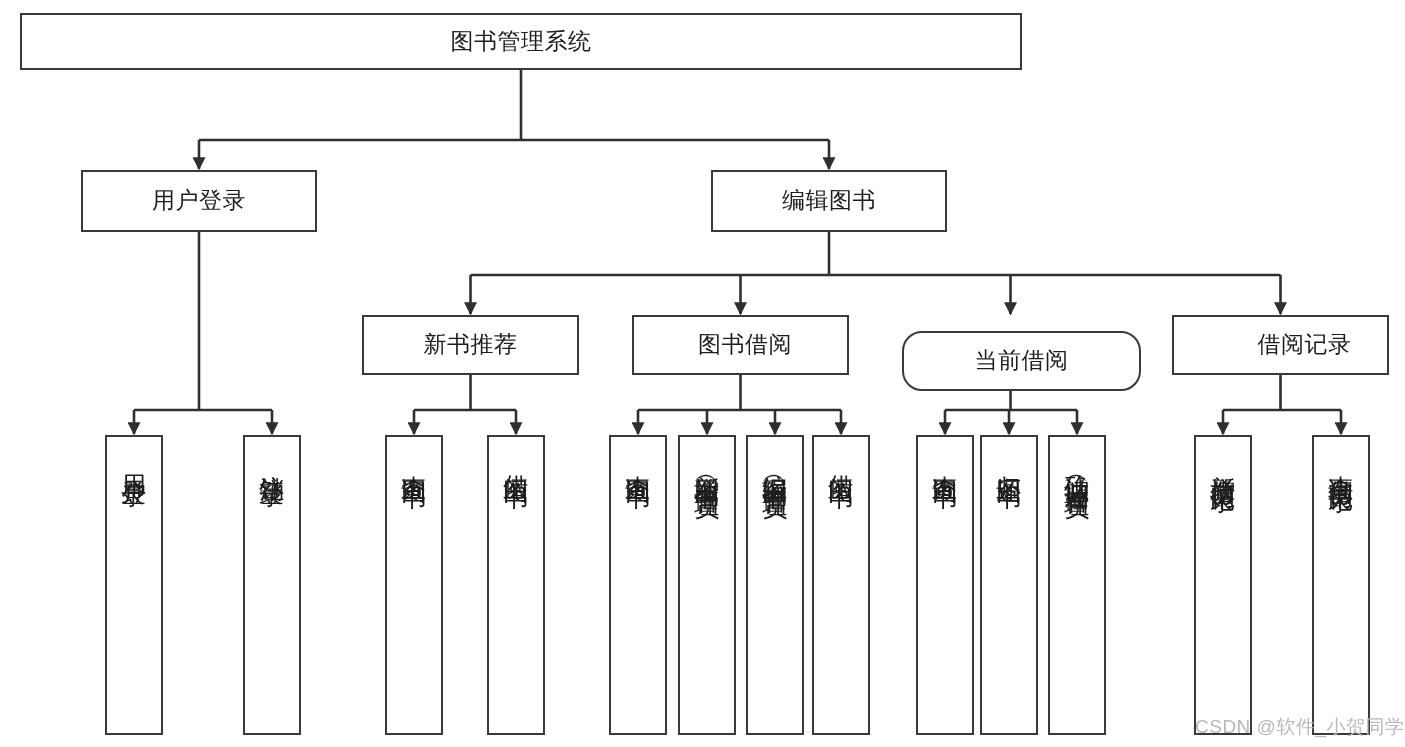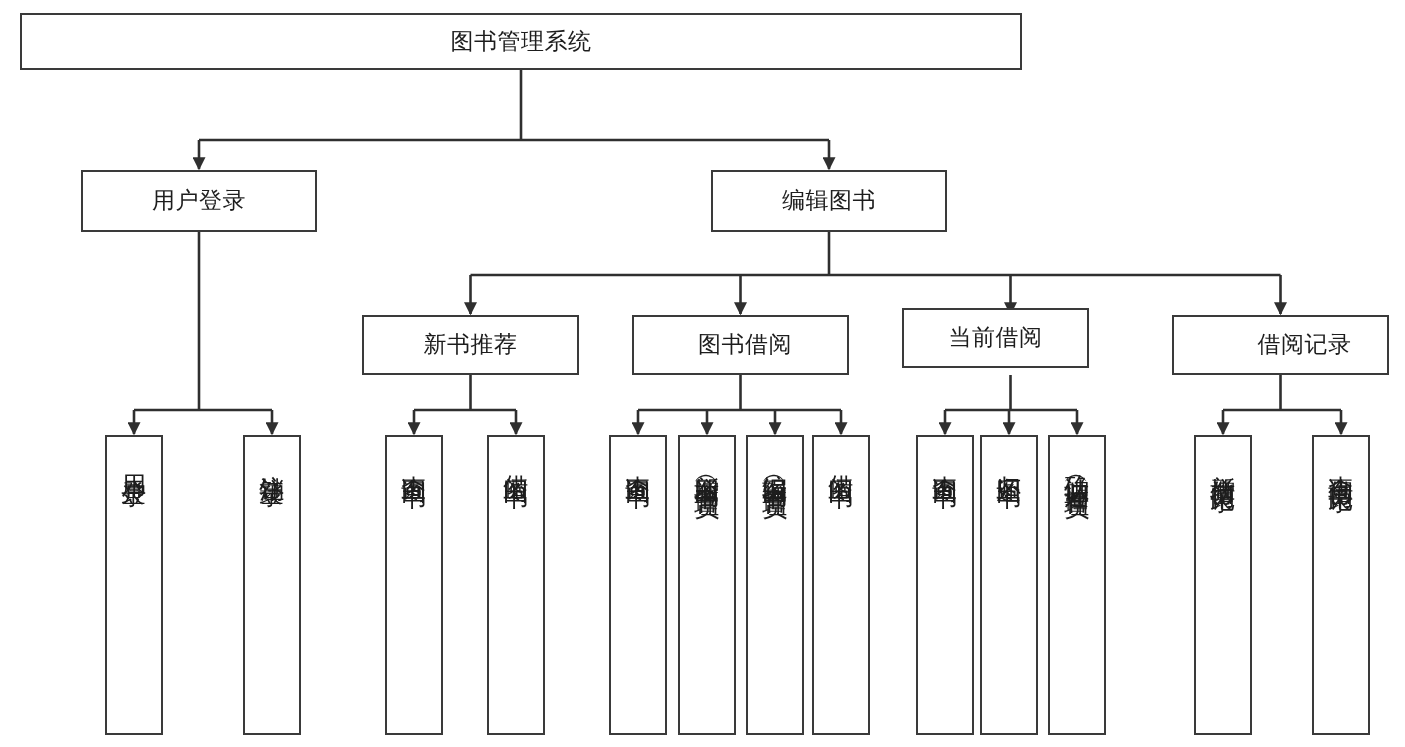--- a/index.html
+++ b/index.html
@@ -122,21 +122,21 @@
       </div>
       <div class="node horiz" style="left: 711px; top: 170px; width: 236px; height: 62px;">
         <span class="label">编辑图书</span>
       </div>
       <div class="node horiz" style="left: 362px; top: 315px; width: 217px; height: 60px;">
         <span class="label">新书推荐</span>
       </div>
       <div class="node horiz" style="left: 632px; top: 315px; width: 217px; height: 60px; padding-left: 9px;">
         <span class="label">图书借阅</span>
       </div>
-      <div class="node horiz" style="left: 902px; top: 308px; width: 187px; height: 60px;">
+      <div class="node horiz" style="left: 902px; top: 331px; width: 239px; height: 60px; border-radius: 20px;">
         <span class="label">当前借阅</span>
       </div>
       <div class="node horiz" style="left: 1172px; top: 315px; width: 217px; height: 60px; padding-left: 48px;">
         <span class="label">借阅记录</span>
       </div>
       <div class="node vert" style="left: 105px; top: 435px; width: 58px; height: 300px;">
         <span class="label">用户登录</span>
       </div>
       <div class="node vert" style="left: 243px; top: 435px; width: 58px; height: 300px;">
         <span class="label">注销登录</span>
@@ -169,14 +169,15 @@
         <span class="label">确认归还（管理员）</span>
       </div>
       <div class="node vert" style="left: 1194px; top: 435px; width: 58px; height: 300px;">
         <span class="label">新增借阅记录</span>
       </div>
       <div class="node vert" style="left: 1312px; top: 435px; width: 58px; height: 300px;">
         <span class="label">查询借阅记录</span>
       </div>
     </div>
 
+  <div class="watermark" style="left: 1195px; top: 714px;">CSDN @软件_小贺同学</div>
 
 </div>
 
 </body></html>

